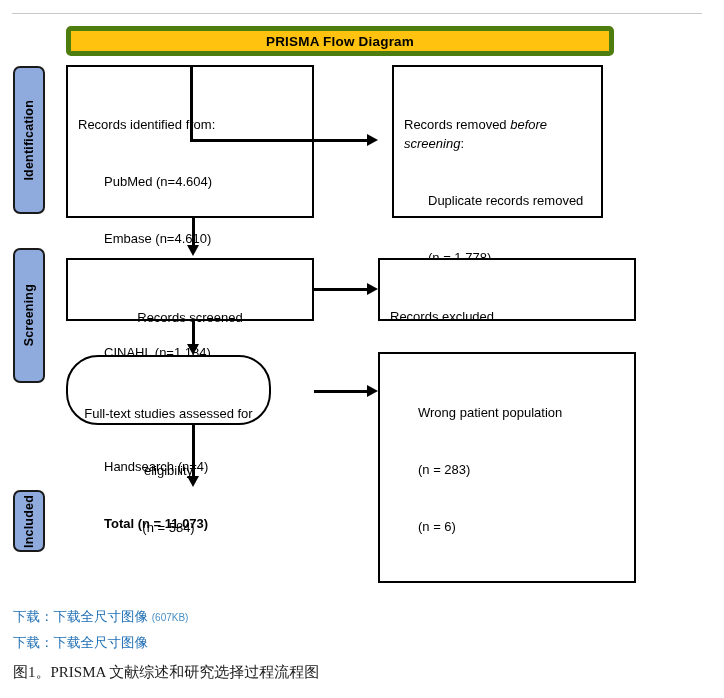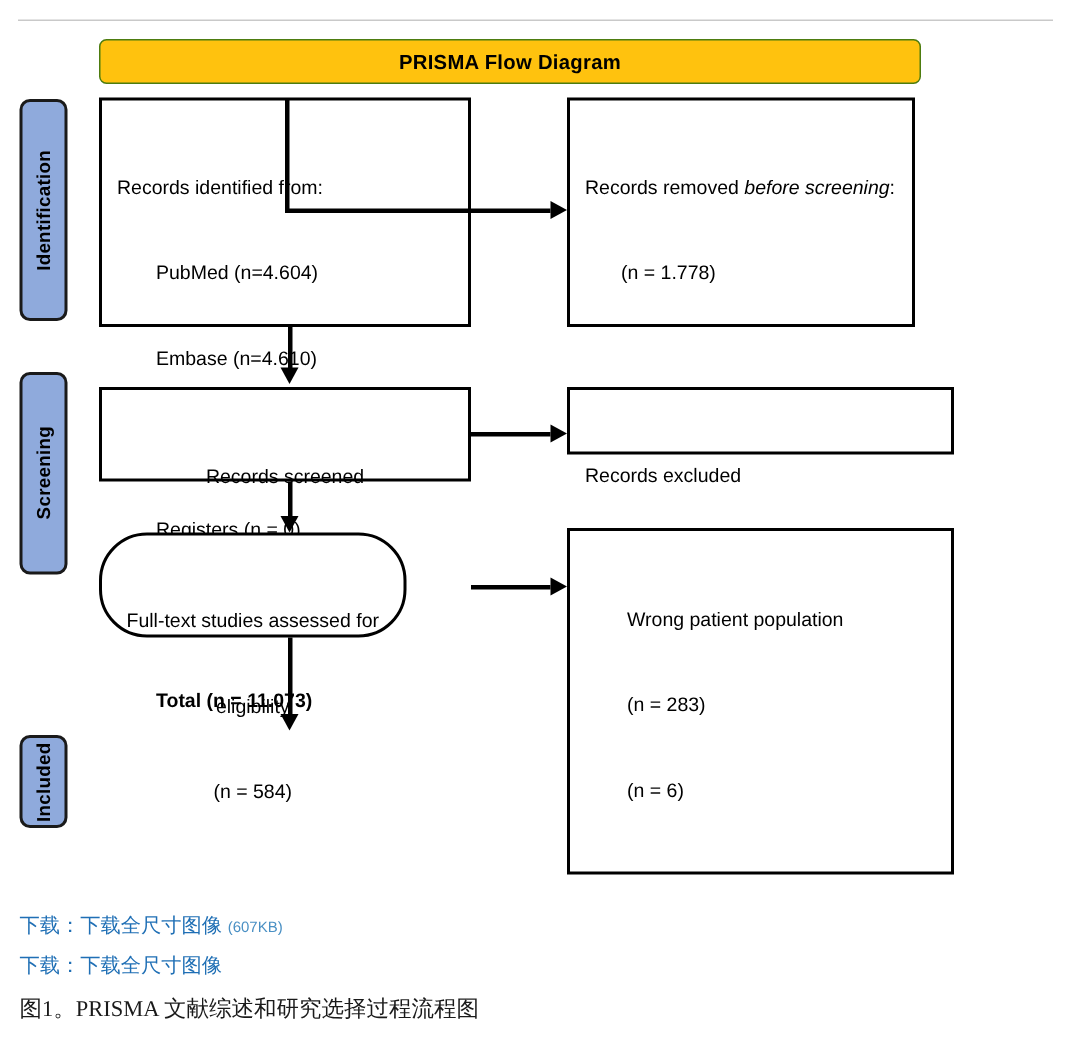--- a/index.html
+++ b/index.html
@@ -36,21 +36,21 @@
   }
 
   
   .title-banner {
     position: absolute;
     left: 66px;
     top: 26px;
     width: 548px;
     height: 30px;
     background: #FFC20E;
-    border: 1px solid #4d7c0f;
+    border: 5px solid #4d7c0f;
     border-radius: 5px;
     display: flex;
     align-items: center;
     justify-content: center;
     font-size: 13.5px;
     font-weight: bold;
     letter-spacing: .2px;
     box-sizing: border-box;
     color: #000;
   }
@@ -87,23 +87,23 @@
     box-sizing: border-box;
     font-size: 13px;
     line-height: 19px;
     padding: 8px 10px;
     white-space: pre-wrap;
   }
   .box.center { text-align: center; }
   .box.left   { text-align: left; }
 
   .box-identified      { left: 66px;  top: 65px;  width: 248px; height: 153px; }
-  .box-removed         { left: 378px; top: 65px;  width: 232px; height: 153px; }
+  .box-removed         { left: 392px; top: 65px;  width: 211px; height: 153px; }
   .box-screened        { left: 66px;  top: 258px; width: 248px; height: 63px;  }
-  .box-excluded        { left: 378px; top: 258px; width: 258px; height: 45px;  }
+  .box-excluded        { left: 378px; top: 258px; width: 258px; height: 63px;  }
   .box-fulltext        { left: 66px;  top: 355px; width: 205px; height: 70px; border-radius: 32px;  }
   .box-reasons         { left: 378px; top: 352px; width: 258px; height: 231px; }
   .box-included        { left: 66px;  top: 500px; width: 248px; height: 69px;  }
 
   .box-identified { padding-top: 10px; }
   .box-screened   { padding-top: 10px; }
   .box-fulltext   { padding-top: 9px; }
   .box-included   { padding-top: 14px; }
   .box-reasons    { padding: 11px 10px 0 14px; }
   .box-removed    { padding-top: 10px; }
@@ -218,27 +218,29 @@
   </div>
   <div class="stage stage-included">
     <span>Included</span>
   </div>
 
   <div class="box left box-identified">
     <span class="line-row">Records identified from:</span>
     <span class="line-row"><span class="ind">PubMed (n=4.604)</span></span>
     <span class="line-row"><span class="ind">Embase (n=4.610)</span></span>
     <span class="line-row"><span class="ind">CENTRAL (n=671)</span></span>
+    <span class="line-row"><span class="ind">CINAHL (n=1.184)</span></span>
     <span class="line-row"><span class="ind">Registers (n = 0)</span></span>
     <span class="line-row"><span class="ind">Handsearch (n=4)</span></span>
     <span class="line-row"><span class="ind bold">Total (n = 11.073)</span></span>
   </div>
 
   <div class="box left box-removed">
     <span class="line-row"><span>Records removed </span><span class="ital">before screening</span><span>:</span></span>
+    <span class="line-row"><span class="ind-sm">Duplicate records removed</span></span>
     <span class="line-row"><span class="ind-sm">(n = 1.778)</span></span>
   </div>
 
   <div class="box center box-screened">
     <span class="line-row">Records screened</span>
     <span class="line-row">(n = 9.295)</span>
   </div>
 
   <div class="box left box-excluded">
     <span class="line-row">Records excluded</span>

